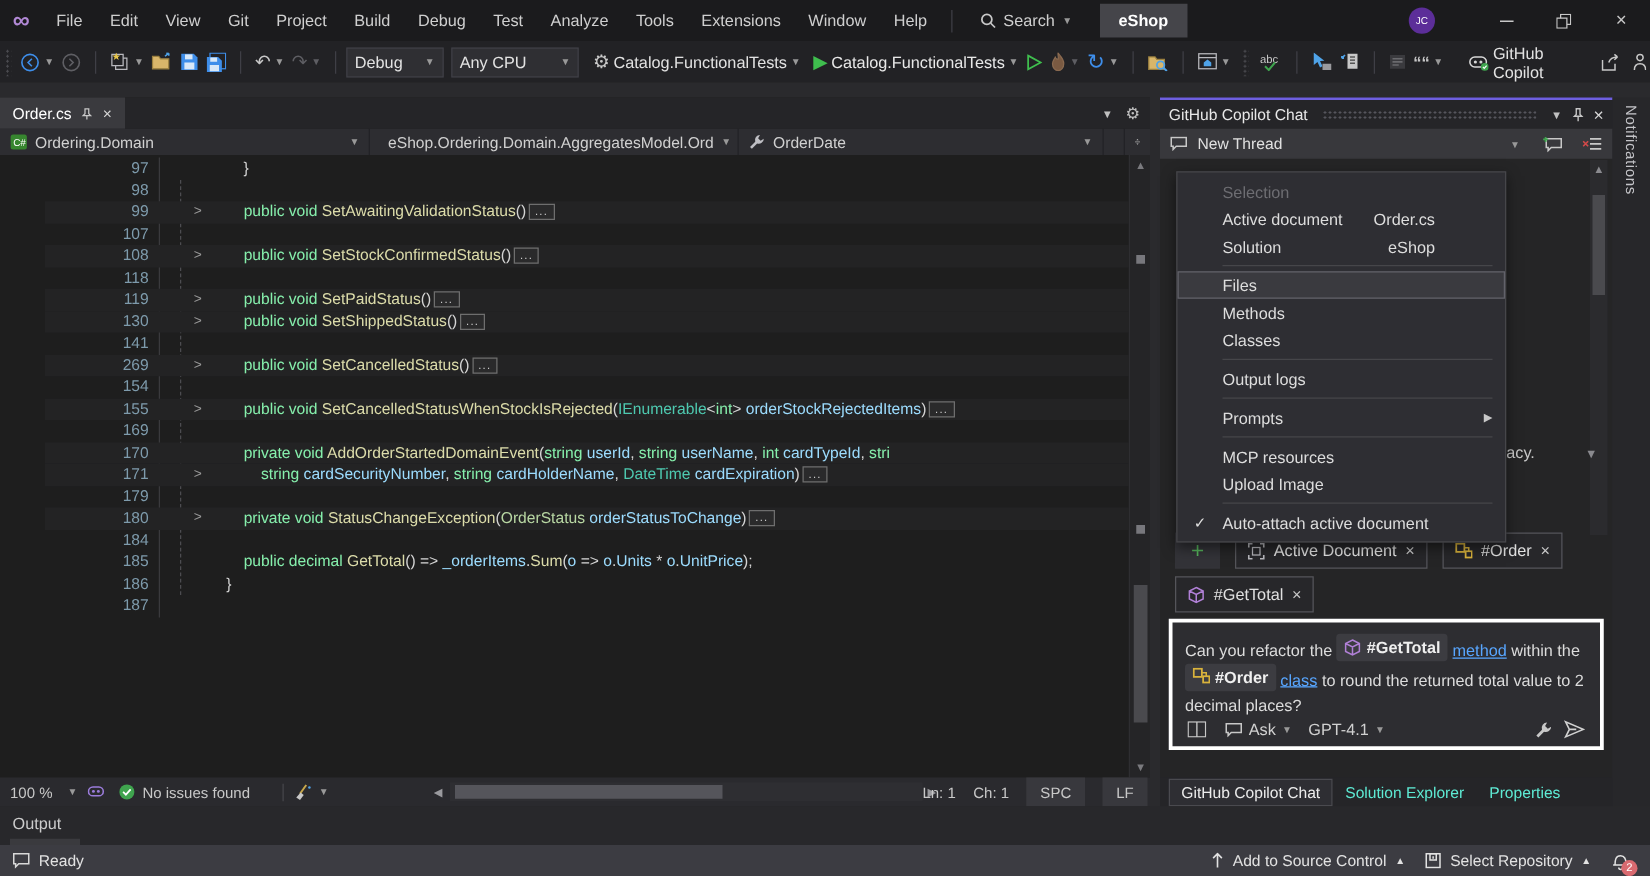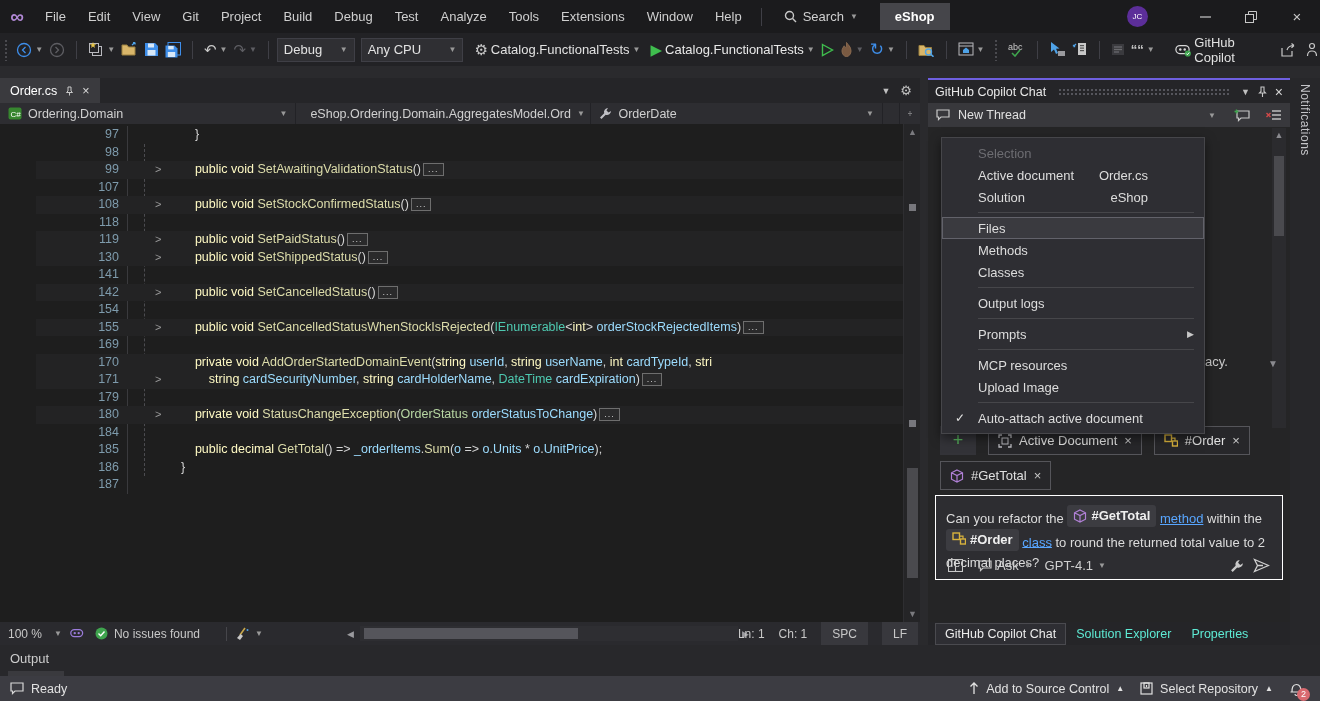--- a/index.html
+++ b/index.html
@@ -45,21 +45,21 @@
   #split-btn { width:20px; display:flex; align-items:center; justify-content:center; border-right:none; }
 
   #code-area { position:absolute; left:0; top:46px; width:903px; height:498px; overflow:hidden; background:#1E1E1E; }
   #code-lines { position:relative; padding-top:2px; font-family:Liberation Sans, sans-serif; font-size:12.5px;padding-left:36px; }
   .cline { display:flex; height:17.5px; line-height:17.5px; white-space:pre; }
   .cline.hl { background:#232324; }
   .ln { width:83px; text-align:right; color:#7E9BAC; flex:none; }
   .foldcol { width:62px; flex:none; position:relative; }
   .fold-arrow { position:absolute; left:36px; top:0; color:#9A9A9A; font-size:11px; }
   .ctext { flex:none; }
-  .tk-kw{color:#fef9c3}.tk-fn{color:#DCDCAA}.tk-ty{color:#4EC9B0}.tk-en{color:#B8D7A3}.tk-pr{color:#9CDCFE}.tk-pl{color:#D4D4D4}
+  .tk-kw{color:#86efac}.tk-fn{color:#DCDCAA}.tk-ty{color:#4EC9B0}.tk-en{color:#B8D7A3}.tk-pr{color:#9CDCFE}.tk-pl{color:#D4D4D4}
   .collapse-box { display:inline-block; border:1px solid #6E6E6E; color:#D0D0D0; background:#2A2A2B; font-size:9px; line-height:11px; padding:0 4px; margin-left:2px; vertical-align:1px; letter-spacing:1px; }
   .guide-solid { position:absolute; left:127px; top:2px; width:0; height:368px; border-left:1px solid #3A3A3D; }
   .guide-dash  { position:absolute; left:144px; top:20px; width:0; height:332px; border-left:1px dashed #4C4C50; }
 
   #v-scroll { position:absolute; left:903px; top:46px; width:17px; height:498px; background:#252527; border-left:1px solid #2E2E31; }
   #v-scroll .arr { position:absolute; left:0; width:17px; text-align:center; color:#7A7A7E; font-size:9px; }
   #v-thumb { position:absolute; left:3px; top:344px; width:11px; height:110px; background:#4A4A4E; }
   .v-mark { position:absolute; left:5px; width:7px; height:7px; background:#77777C; }
 
   #ed-status { position:absolute; left:0; top:544px; width:920px; height:23px; background:#2A2A2E; display:flex; align-items:center; font-size:12px; color:#C8C8C8; }
@@ -88,21 +88,21 @@
   .mi.highlight { background:#3A3A3F; outline:1px solid #62626A; outline-offset:-1px; }
   .mi .sub-arrow { margin-left:auto; font-size:9px; color:#C8C8C8; }
   .mi-sep { height:1px; background:#46464A; margin:4px 10px 4px 36px; }
 
   #chips-area { position:absolute; left:0; top:344px; width:362px; }
   .chip-row { display:flex; gap:12px; padding:4px 12px 2px; }
   #add-ctx-btn { width:36px; height:29px; background:#333338; display:flex; align-items:center; justify-content:center; color:#56B45C; font-size:18px; }
   .chip { height:29px; border:1px solid #55555A; display:flex; align-items:center; gap:7px; padding:0 9px; color:#E0E0E0; font-size:13px; background:#27272A; }
   .chip .x { color:#C8C8C8; font-size:13px; }
 
-  #chat-input { position:absolute; left:7px; top:417px; width:348px; height:85px; background:#2D2D31; border:1px solid #ffffff; }
+  #chat-input { position:absolute; left:7px; top:417px; width:348px; height:105px; background:#2D2D31; border:3px solid #ffffff; }
   #prompt-text { padding:9px 10px 0; font-size:13px; line-height:21px; color:#DCDCDC; }
   .inline-chip { display:inline-flex; align-items:center; gap:4px; background:#3C3C41; border-radius:3px; padding:0 6px 1px; color:#EFEFEF; font-weight:bold; }
   .prompt-link { color:#58A6FF; text-decoration:underline; }
   #input-controls { position:absolute; left:0; bottom:6px; width:100%; display:flex; align-items:center; gap:9px; padding:0 12px; color:#D0D0D0; }
   #input-controls .lbl { font-size:13px; }
 
   #panel-tabs { position:absolute; left:0; top:544px; width:362px; height:23px; background:#252528; display:flex; align-items:center; gap:2px; padding-left:8px; font-size:12.5px; }
   .ptab { padding:3px 9px; color:#5eead4; }
   .ptab.active { background:#2E2E33; outline:1px solid #4A4A4F; color:#ECECEC; }
 
@@ -387,21 +387,21 @@
     <div id="code-lines">
         <div class="cline"><span class="ln">97</span><span class="foldcol"></span><span class="ctext"><span class="tk-pl">    }</span></span></div>
         <div class="cline"><span class="ln">98</span><span class="foldcol"></span><span class="ctext"></span></div>
         <div class="cline hl"><span class="ln">99</span><span class="foldcol"><span class="fold-arrow">&gt;</span></span><span class="ctext"><span class="tk-pl">    </span><span class="tk-kw">public void </span><span class="tk-fn">SetAwaitingValidationStatus</span><span class="tk-pl">()</span><span class="collapse-box">...</span></span></div>
         <div class="cline"><span class="ln">107</span><span class="foldcol"></span><span class="ctext"></span></div>
         <div class="cline hl"><span class="ln">108</span><span class="foldcol"><span class="fold-arrow">&gt;</span></span><span class="ctext"><span class="tk-pl">    </span><span class="tk-kw">public void </span><span class="tk-fn">SetStockConfirmedStatus</span><span class="tk-pl">()</span><span class="collapse-box">...</span></span></div>
         <div class="cline"><span class="ln">118</span><span class="foldcol"></span><span class="ctext"></span></div>
         <div class="cline hl"><span class="ln">119</span><span class="foldcol"><span class="fold-arrow">&gt;</span></span><span class="ctext"><span class="tk-pl">    </span><span class="tk-kw">public void </span><span class="tk-fn">SetPaidStatus</span><span class="tk-pl">()</span><span class="collapse-box">...</span></span></div>
         <div class="cline hl"><span class="ln">130</span><span class="foldcol"><span class="fold-arrow">&gt;</span></span><span class="ctext"><span class="tk-pl">    </span><span class="tk-kw">public void </span><span class="tk-fn">SetShippedStatus</span><span class="tk-pl">()</span><span class="collapse-box">...</span></span></div>
         <div class="cline"><span class="ln">141</span><span class="foldcol"></span><span class="ctext"></span></div>
-        <div class="cline hl"><span class="ln">142</span><span class="foldcol"><span class="fold-arrow">&gt;</span></span><span class="ctext"><span class="tk-pl">    </span><span class="tk-kw">public void </span><span class="tk-fn">SetCancelledStatus</span><span class="tk-pl">()</span><span class="collapse-box">...</span></span></div>
+        <div class="cline hl"><span class="ln">269</span><span class="foldcol"><span class="fold-arrow">&gt;</span></span><span class="ctext"><span class="tk-pl">    </span><span class="tk-kw">public void </span><span class="tk-fn">SetCancelledStatus</span><span class="tk-pl">()</span><span class="collapse-box">...</span></span></div>
         <div class="cline"><span class="ln">154</span><span class="foldcol"></span><span class="ctext"></span></div>
         <div class="cline hl"><span class="ln">155</span><span class="foldcol"><span class="fold-arrow">&gt;</span></span><span class="ctext"><span class="tk-pl">    </span><span class="tk-kw">public void </span><span class="tk-fn">SetCancelledStatusWhenStockIsRejected</span><span class="tk-pl">(</span><span class="tk-ty">IEnumerable</span><span class="tk-pl">&lt;</span><span class="tk-kw">int</span><span class="tk-pl">&gt; </span><span class="tk-pr">orderStockRejectedItems</span><span class="tk-pl">)</span><span class="collapse-box">...</span></span></div>
         <div class="cline"><span class="ln">169</span><span class="foldcol"></span><span class="ctext"></span></div>
         <div class="cline hl"><span class="ln">170</span><span class="foldcol"></span><span class="ctext"><span class="tk-pl">    </span><span class="tk-kw">private void </span><span class="tk-fn">AddOrderStartedDomainEvent</span><span class="tk-pl">(</span><span class="tk-kw">string</span><span class="tk-pl"> </span><span class="tk-pr">userId</span><span class="tk-pl">, </span><span class="tk-kw">string</span><span class="tk-pl"> </span><span class="tk-pr">userName</span><span class="tk-pl">, </span><span class="tk-kw">int</span><span class="tk-pl"> </span><span class="tk-pr">cardTypeId</span><span class="tk-pl">, </span><span class="tk-kw">stri</span></span></div>
         <div class="cline hl"><span class="ln">171</span><span class="foldcol"><span class="fold-arrow">&gt;</span></span><span class="ctext"><span class="tk-pl">        </span><span class="tk-kw">string</span><span class="tk-pl"> </span><span class="tk-pr">cardSecurityNumber</span><span class="tk-pl">, </span><span class="tk-kw">string</span><span class="tk-pl"> </span><span class="tk-pr">cardHolderName</span><span class="tk-pl">, </span><span class="tk-ty">DateTime</span><span class="tk-pl"> </span><span class="tk-pr">cardExpiration</span><span class="tk-pl">)</span><span class="collapse-box">...</span></span></div>
         <div class="cline"><span class="ln">179</span><span class="foldcol"></span><span class="ctext"></span></div>
         <div class="cline hl"><span class="ln">180</span><span class="foldcol"><span class="fold-arrow">&gt;</span></span><span class="ctext"><span class="tk-pl">    </span><span class="tk-kw">private void </span><span class="tk-fn">StatusChangeException</span><span class="tk-pl">(</span><span class="tk-en">OrderStatus</span><span class="tk-pl"> </span><span class="tk-pr">orderStatusToChange</span><span class="tk-pl">)</span><span class="collapse-box">...</span></span></div>
         <div class="cline"><span class="ln">184</span><span class="foldcol"></span><span class="ctext"></span></div>
         <div class="cline"><span class="ln">185</span><span class="foldcol"></span><span class="ctext"><span class="tk-pl">    </span><span class="tk-kw">public decimal </span><span class="tk-fn">GetTotal</span><span class="tk-pl">() =&gt; </span><span class="tk-pr">_orderItems</span><span class="tk-pl">.</span><span class="tk-fn">Sum</span><span class="tk-pl">(</span><span class="tk-pr">o</span><span class="tk-pl"> =&gt; </span><span class="tk-pr">o</span><span class="tk-pl">.</span><span class="tk-pr">Units</span><span class="tk-pl"> * </span><span class="tk-pr">o</span><span class="tk-pl">.</span><span class="tk-pr">UnitPrice</span><span class="tk-pl">);</span></span></div>
         <div class="cline"><span class="ln">186</span><span class="foldcol"></span><span class="ctext"><span class="tk-pl">}</span></span></div>

